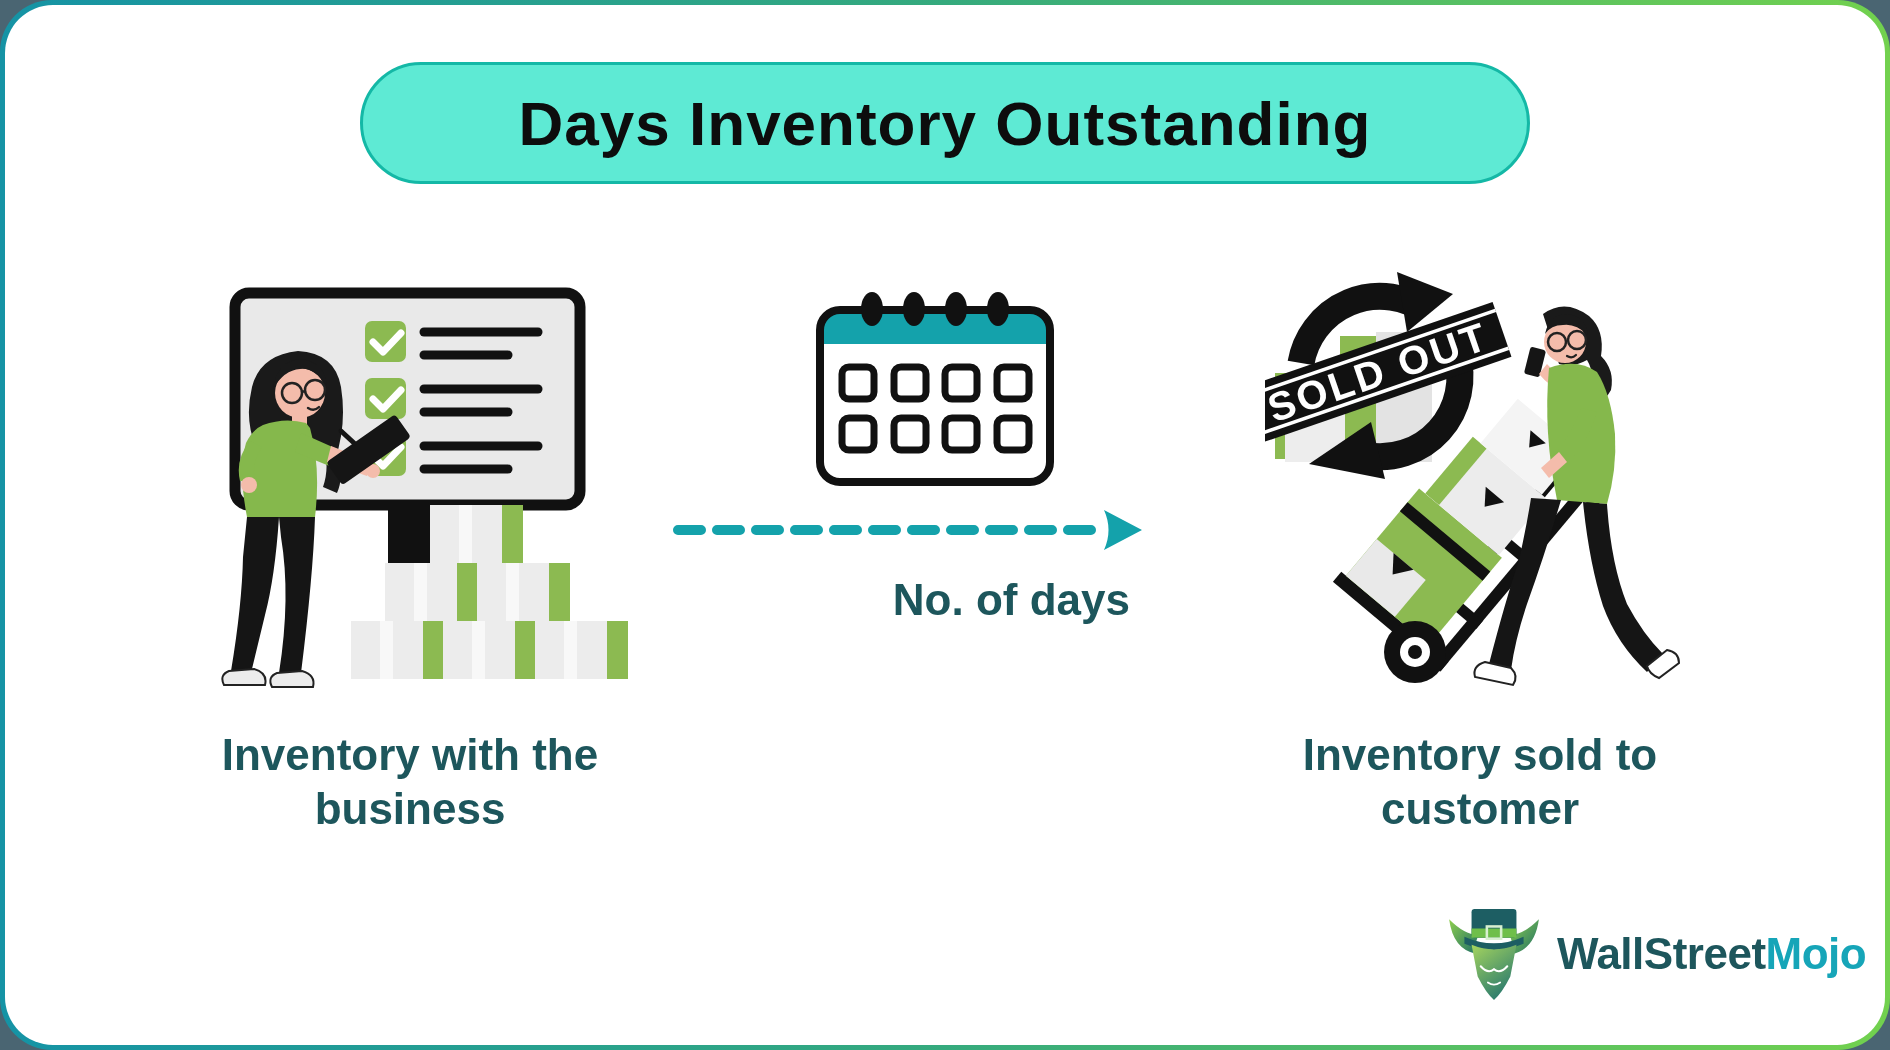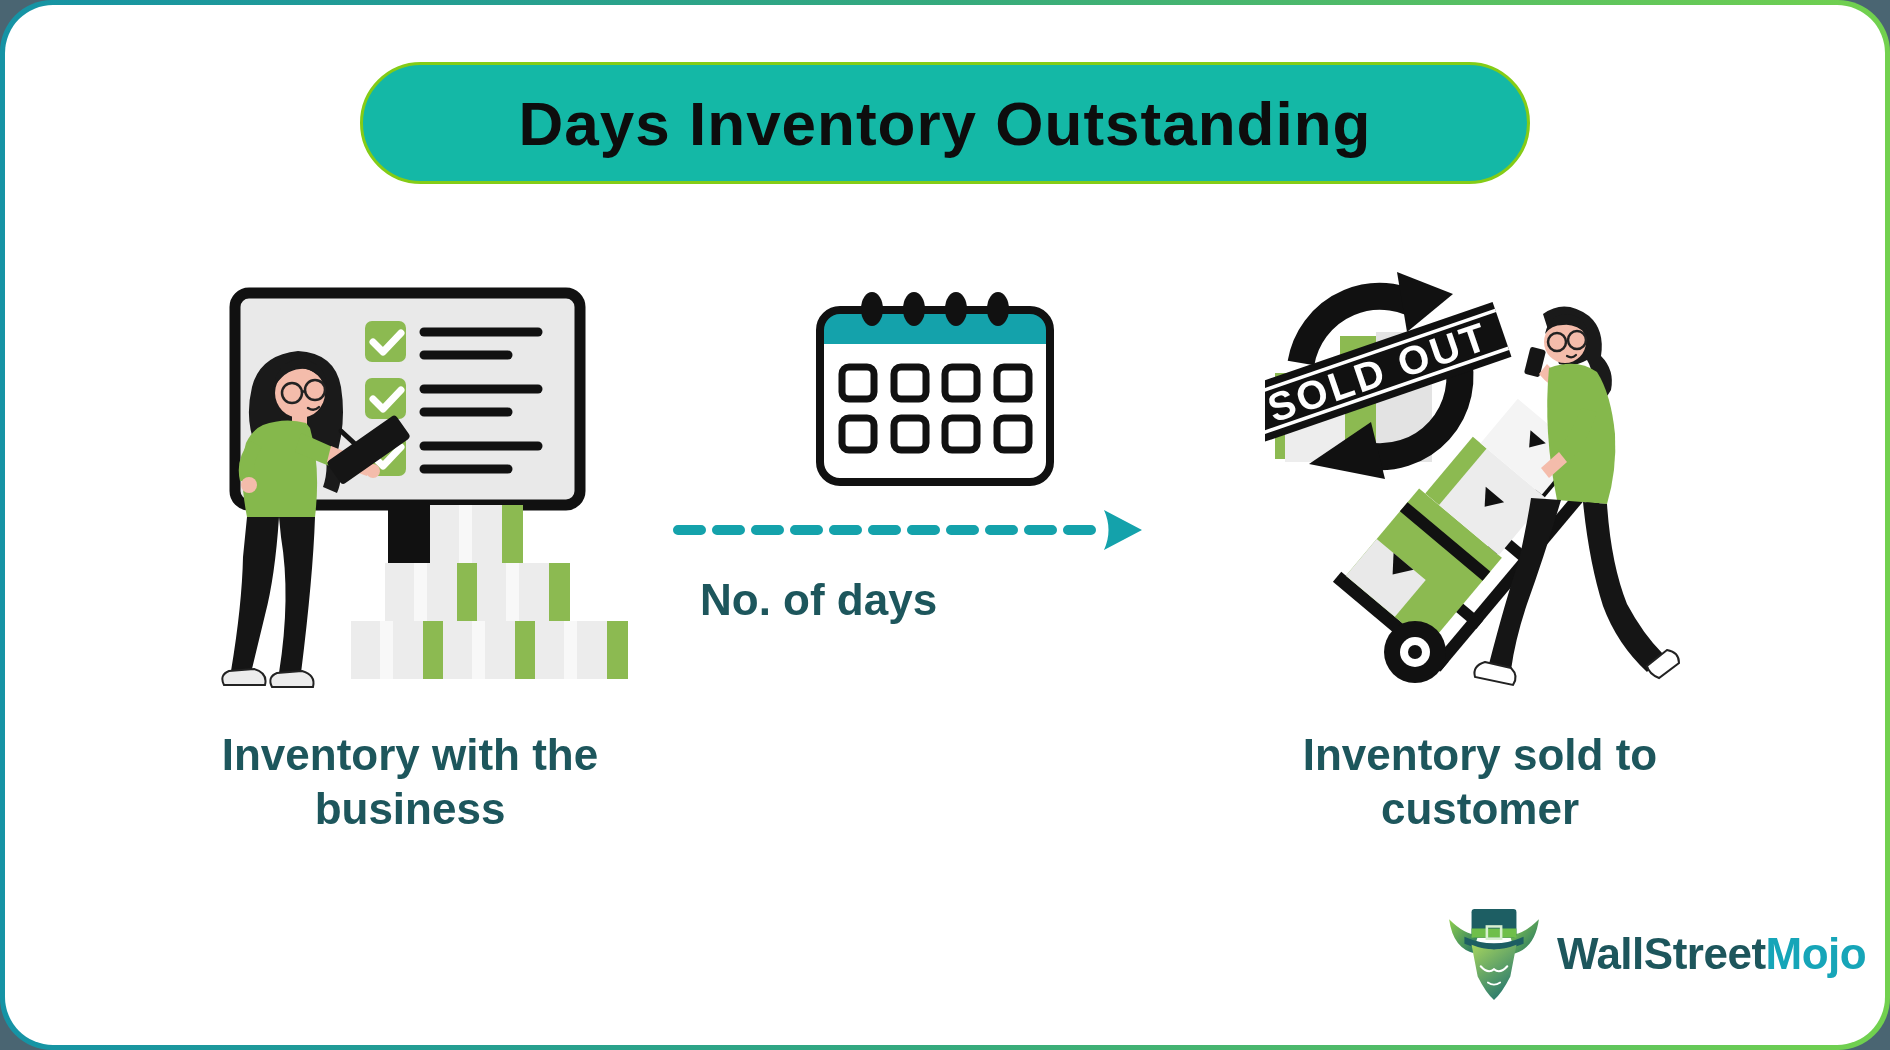--- a/index.html
+++ b/index.html
@@ -11,39 +11,39 @@
   .frame{
     position:absolute;inset:0;border-radius:52px;
     background:linear-gradient(90deg,#1593a5 0%,#35aa7d 50%,#72d14e 100%);
   }
   .card{
     position:absolute;inset:5px;border-radius:48px;background:#ffffff;
   }
   .content{position:absolute;inset:0;}
   .title-pill{
     position:absolute;left:360px;top:62px;width:1170px;height:122px;
-    border:3px solid #84cc16;border-radius:64px;box-sizing:border-box;
-    display:flex;align-items:center;justify-content:center;background:#14b8a6;
+    border:3px solid #14b8a6;border-radius:64px;box-sizing:border-box;
+    display:flex;align-items:center;justify-content:center;background:#5eead4;
   }
   .title-pill span{
     font-size:62px;font-weight:bold;color:#0d0d0d;letter-spacing:1px;
   }
   .illo{position:absolute;}
   .illo-left{left:205px;top:275px;}
   .illo-right{left:1265px;top:272px;}
   .calendar{left:815px;top:290px;}
   .arrow{left:670px;top:505px;}
   .caption{
     position:absolute;text-align:center;color:#1d565c;
     font-size:44px;font-weight:bold;line-height:1.22;
   }
   .caption-left{left:195px;top:728px;width:430px;}
   .caption-right{left:1270px;top:728px;width:420px;}
   .arrow-label{
-    position:absolute;left:700px;top:575px;width:430px;text-align:left;
+    position:absolute;left:700px;top:575px;width:430px;text-align:right;
     color:#1d565c;font-size:44px;font-weight:bold;
   }
   .brand{
     position:absolute;left:1443px;top:903px;height:102px;
     display:flex;align-items:center;gap:12px;
   }
   .brand-text{font-size:44px;font-weight:bold;letter-spacing:-0.5px;}
   .brand-dark{color:#1d565c;}
   .brand-teal{color:#16a5b8;}
 </style>

